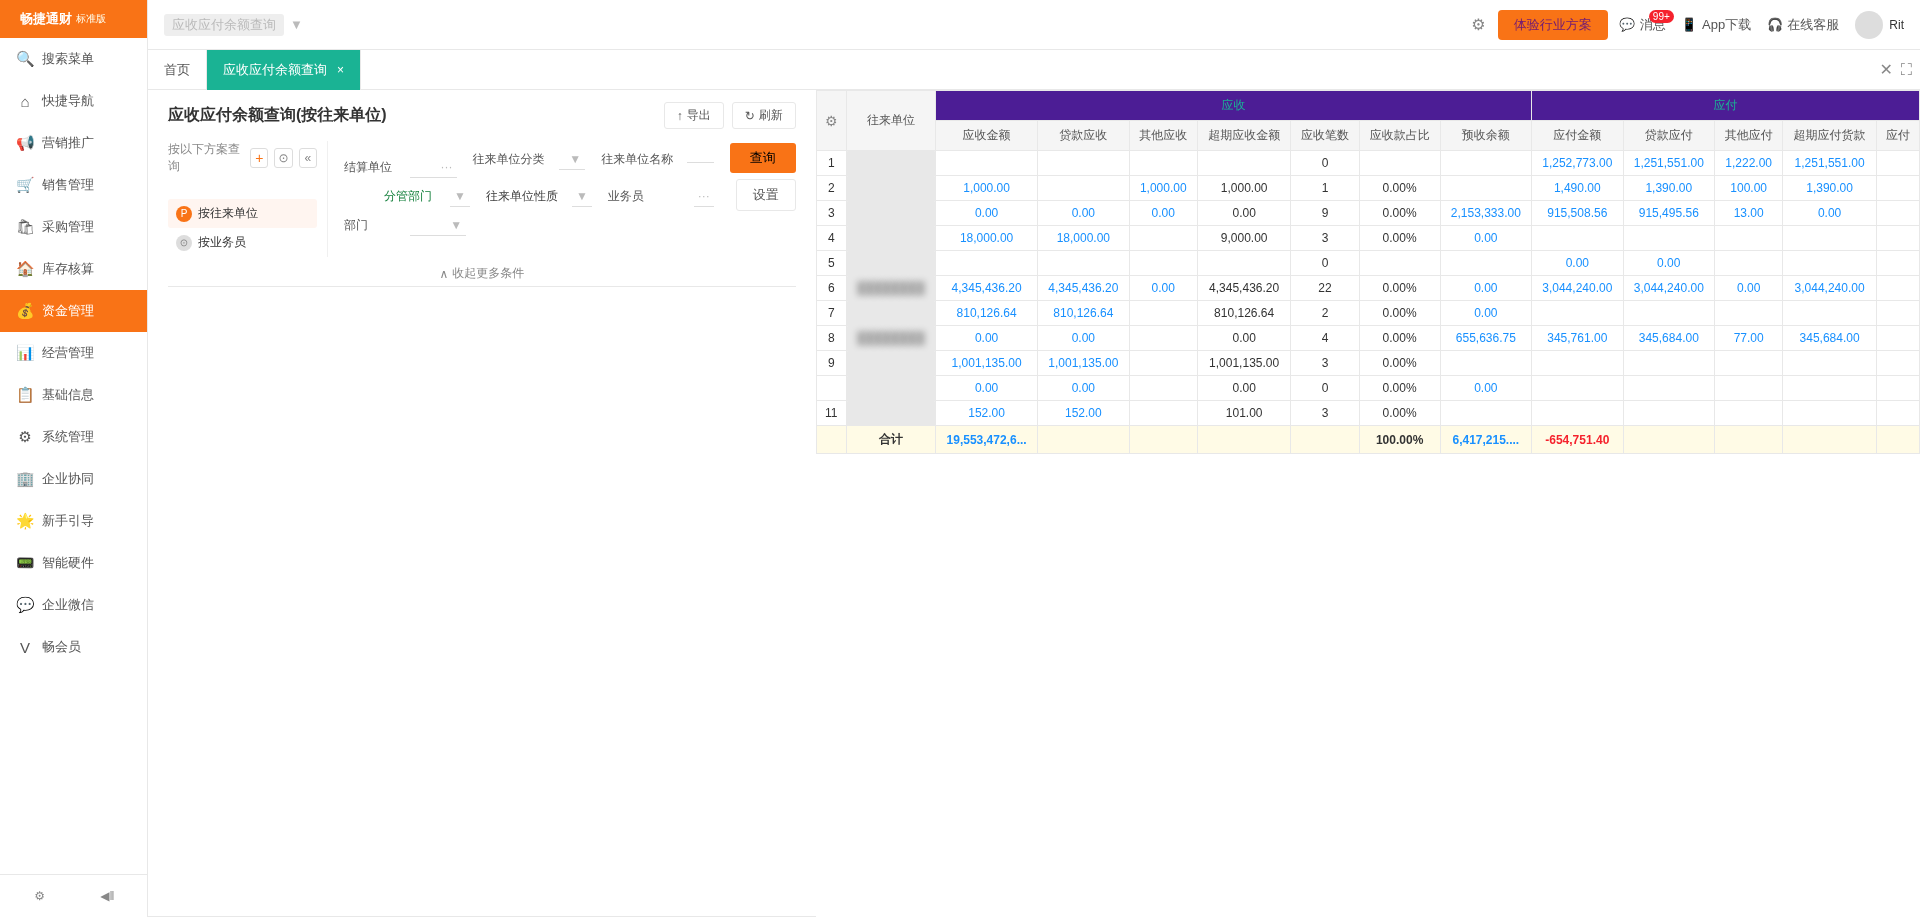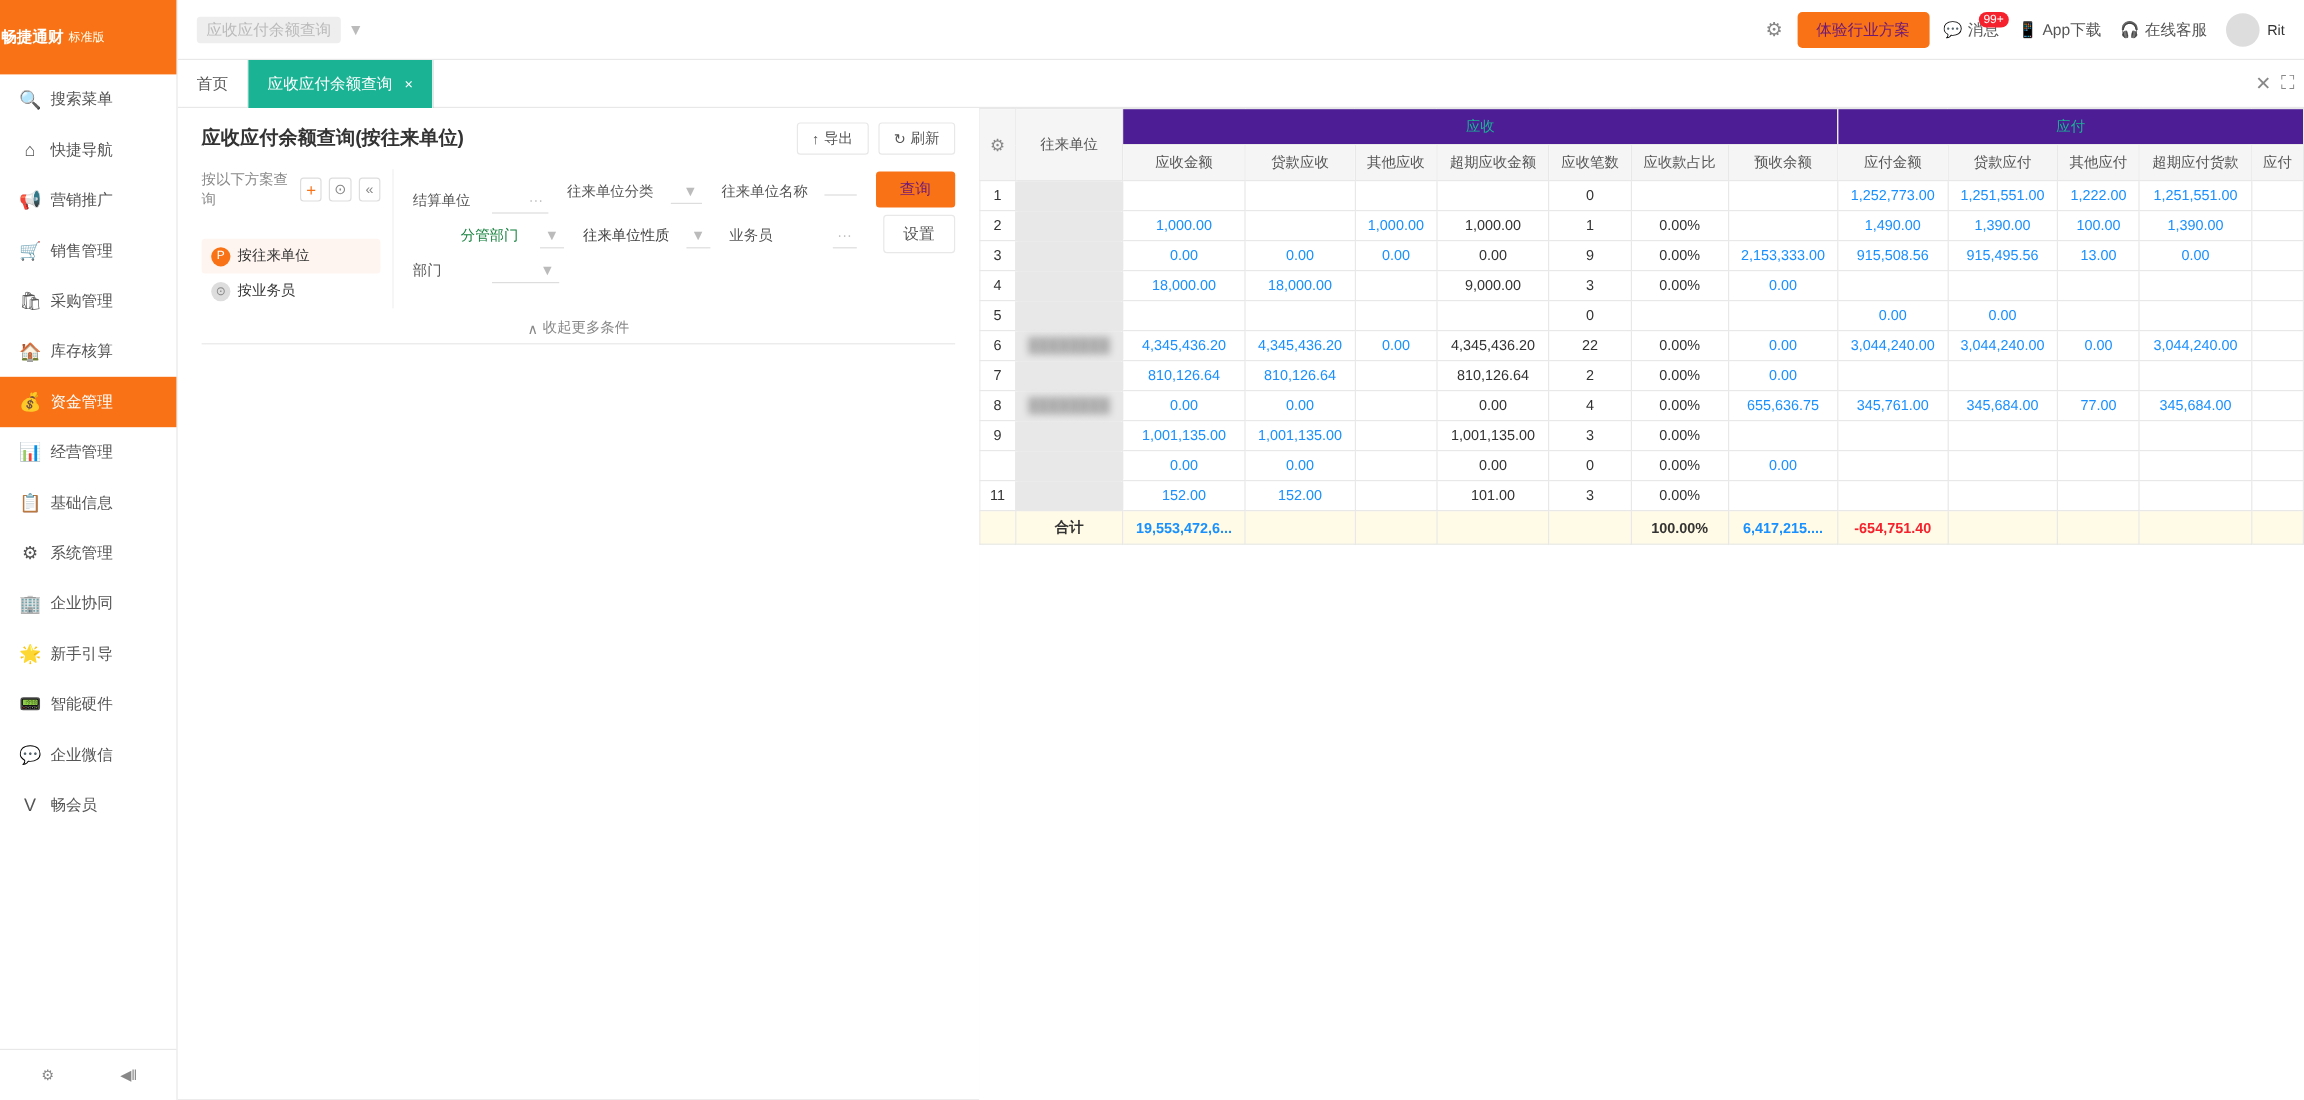--- a/index.html
+++ b/index.html
@@ -3,21 +3,21 @@
   <meta charset="utf-8">
   <style>
     * { box-sizing: border-box; margin: 0; padding: 0; }
     body { font-family: 'Microsoft YaHei', Arial, sans-serif; font-size: 12px; background: #f0f0f0; color: #333; overflow: hidden; height: 917px; }
 
     
     .app-container { display: flex; height: 917px; }
 
     
     .sidebar { width: 148px; background: #fff; display: flex; flex-direction: column; border-right: 1px solid #e8e8e8; flex-shrink: 0; }
-    .sidebar-logo { height: 62px; background: #f97316; display: flex; align-items: center; padding: 0 1px; text-align: right; }
+    .sidebar-logo { height: 38px; background: #f97316; display: flex; align-items: center; padding: 0 20px; text-align: right; }
     .sidebar-item { display: flex; align-items: center; padding: 12px 16px; cursor: pointer; color: #555; font-size: 13px; gap: 8px; }
     .sidebar-item.active { background: #f97316; color: #fff; }
     .sidebar-item .icon { font-size: 15px; width: 18px; text-align: center; }
     .sidebar-footer { margin-top: auto; border-top: 1px solid #e8e8e8; display: flex; padding: 8px; gap: 4px; }
     .sidebar-footer-btn { flex: 1; padding: 6px; text-align: center; cursor: pointer; color: #888; font-size: 12px; }
 
     
     .main-content { flex: 1; display: flex; flex-direction: column; overflow: hidden; }
 
     
@@ -51,21 +51,21 @@
 
     
     .filter-section { background: #fff; padding: 10px 20px; border-bottom: 1px solid #e8e8e8; }
     .collapse-btn { display: flex; align-items: center; justify-content: center; gap: 4px; color: #888; font-size: 12px; cursor: pointer; padding: 4px 0; margin-top: 4px; }
     .query-left-item { display: flex; align-items: center; gap: 6px; padding: 6px 8px; cursor: pointer; border-radius: 3px; font-size: 12px; }
     .query-left-item.active { background: #fff5f0; }
     .query-left-item .dot { width: 16px; height: 16px; border-radius: 50%; background: #f97316; display: flex; align-items: center; justify-content: center; color: #fff; font-size: 10px; }
     .query-left-item .dot2 { width: 16px; height: 16px; border-radius: 50%; background: #ddd; display: flex; align-items: center; justify-content: center; color: #888; font-size: 10px; }
 
     
-    .btn-query { background: #f97316; color: #701a75; border: none; padding: 6px 20px; border-radius: 3px; cursor: pointer; font-size: 13px; }
+    .btn-query { background: #f97316; color: #000000; border: none; padding: 6px 20px; border-radius: 3px; cursor: pointer; font-size: 13px; }
     .btn-setting { background: #fff; color: #555; border: 1px solid #e8e8e8; padding: 6px 16px; border-radius: 3px; cursor: pointer; font-size: 13px; }
 
     
     .table-container { flex: 1; overflow: auto; margin: 0; background: #fff; }
     .data-table { width: 100%; border-collapse: collapse; font-size: 12px; }
     .data-table th { background: #f5f5f5; border: 1px solid #e8e8e8; padding: 6px 8px; text-align: center; font-weight: normal; color: #555; white-space: nowrap; position: sticky; top: 0; z-index: 1; }
     .data-table th.group-header { background: #4c1d95; color: #1ab394; }
     .data-table td { border: 1px solid #e8e8e8; padding: 5px 8px; text-align: center; white-space: nowrap; color: #333; }
     .data-table td.link { color: #1890ff; cursor: pointer; }
     .data-table td.negative { color: #f5222d; }

